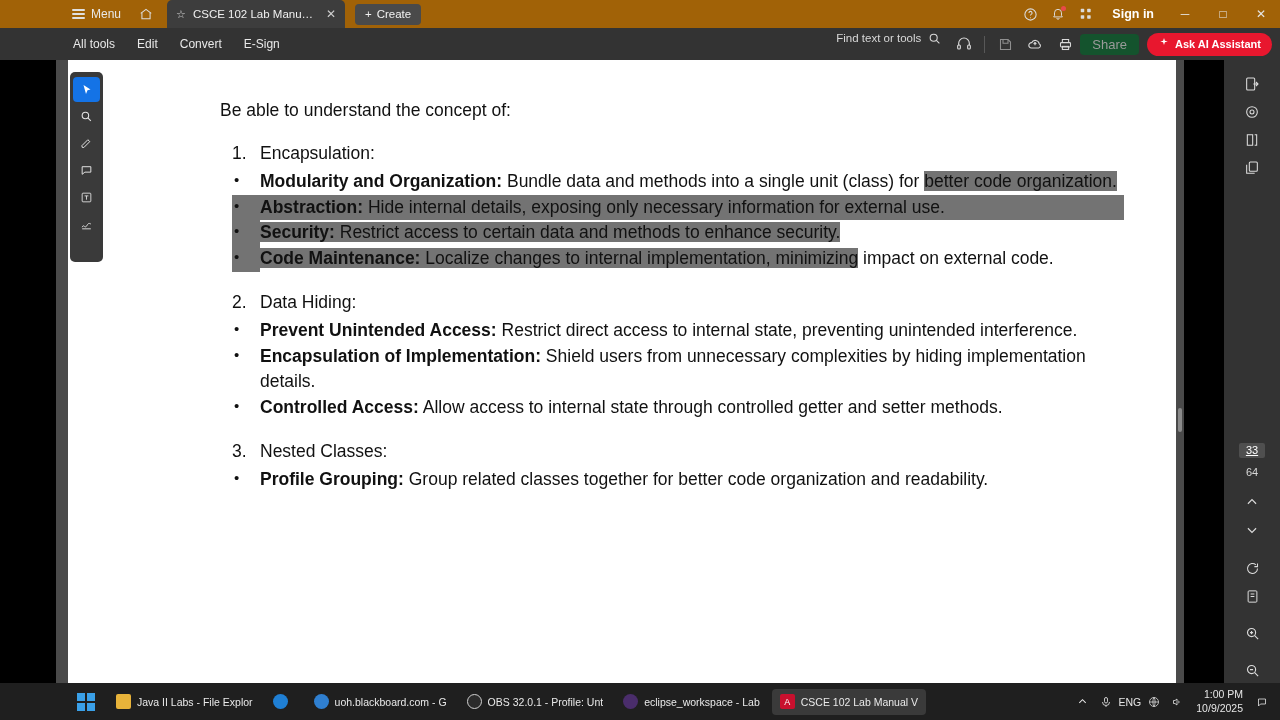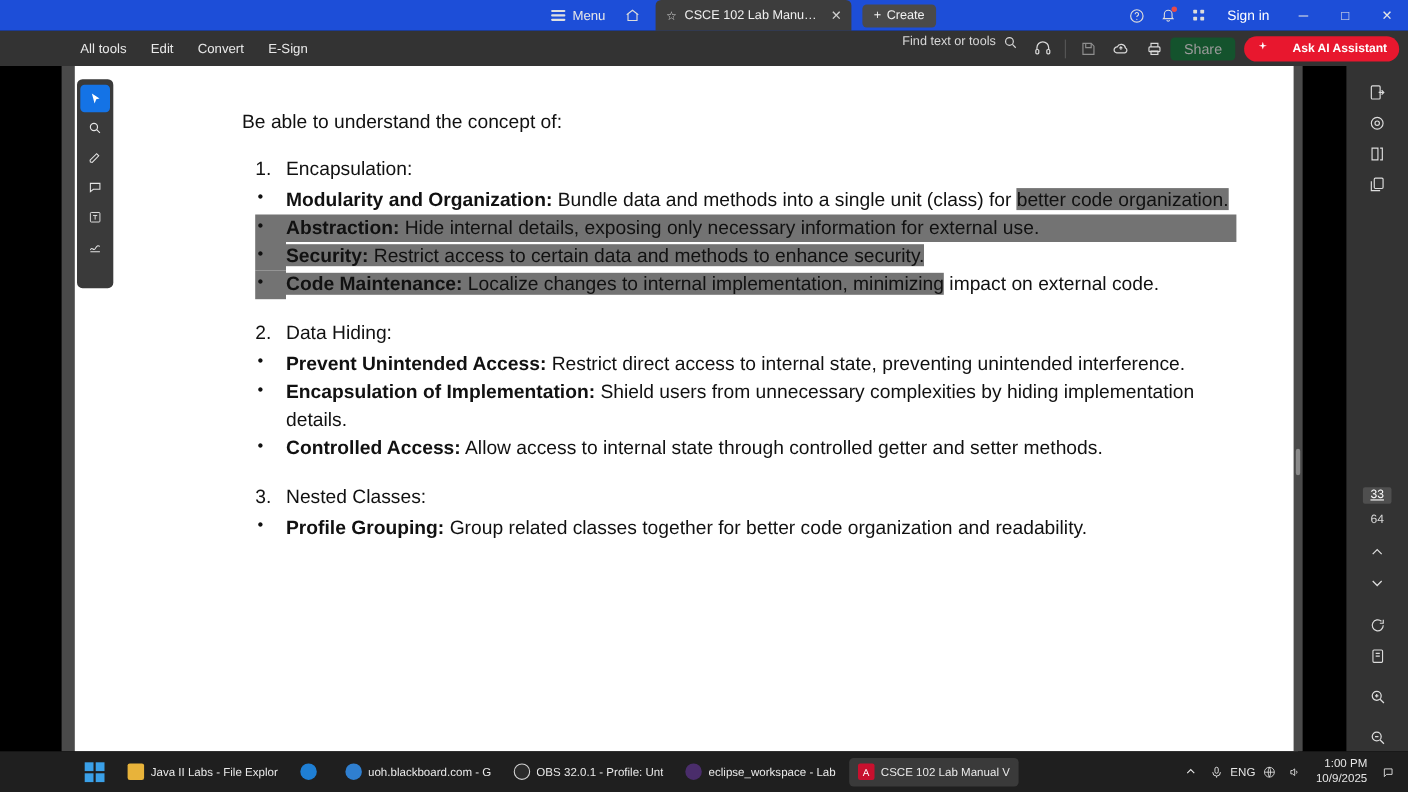--- a/index.html
+++ b/index.html
@@ -12,23 +12,23 @@
   }
   #app {
     position: relative;
     width: 1280px; height: 720px;
     background: #000;
   }
 
   
   .titlebar {
     position: absolute; top: 0; left: 0; width: 1280px; height: 28px;
-    background: #1d4ed8;
+    background: #a16207;
     display: flex; align-items: center;
-    color: #e8e8e8; font-size: 12px; justify-content: center;
+    color: #e8e8e8; font-size: 12px;
   }
   .tb-left { display: flex; align-items: center; height: 28px; }
   .menu-btn {
     display: flex; align-items: center; gap: 6px;
     padding: 0 10px; height: 28px; color: #e8e8e8; font-size: 12px;
     margin-left: 62px;
   }
   .hamburger { display: inline-block; width: 13px; }
   .hamburger span {
     display: block; height: 1.5px; background: #e0e0e0; margin: 2.5px 0; border-radius: 1px;
@@ -58,21 +58,21 @@
   }
   .tb-right {
     position: absolute; right: 0; top: 0; height: 28px;
     display: flex; align-items: center; gap: 0;
   }
   .tb-icon {
     width: 28px; height: 28px; display: flex; align-items: center; justify-content: center;
     color: #dcdcdc;
   }
   .signin {
-    font-size: 12.5px; color: #ffffff; padding: 0 12px; font-weight: 400;
+    font-size: 12.5px; color: #ffffff; padding: 0 12px; font-weight: 700;
   }
   .win-btn {
     width: 38px; height: 28px; display: flex; align-items: center; justify-content: center;
     color: #e6e6e6; font-size: 12px;
   }
   .notif-dot {
     position: absolute; width: 5px; height: 5px; background: #e84a4a; border-radius: 50%;
     top: 6px; right: 6px;
   }
 
@@ -96,21 +96,21 @@
   .tbr-icon {
     width: 30px; height: 32px; display: flex; align-items: center; justify-content: center;
     color: #d9d9d9;
   }
   .divider-v { width: 1px; height: 17px; background: #585858; margin: 0 5px; }
   .share-btn {
     font-size: 13px; color: #9a9a9a; padding: 3px 12px; border-radius: 4px; background: #14532d;
     margin-right: 8px;
   }
   .ai-btn {
-    display: flex; align-items: center; gap: 21px;
+    display: flex; align-items: center; gap: 5px;
     background: #e8172e; color: #fff; font-size: 11px; font-weight: 600;
     padding: 0 11px; height: 23px; border-radius: 12px; justify-content: center;
   }
 
   
   .docarea {
     position: absolute; top: 60px; left: 56px; width: 1128px; height: 623px;
     background: #4a4a4a;
   }
   .page {

